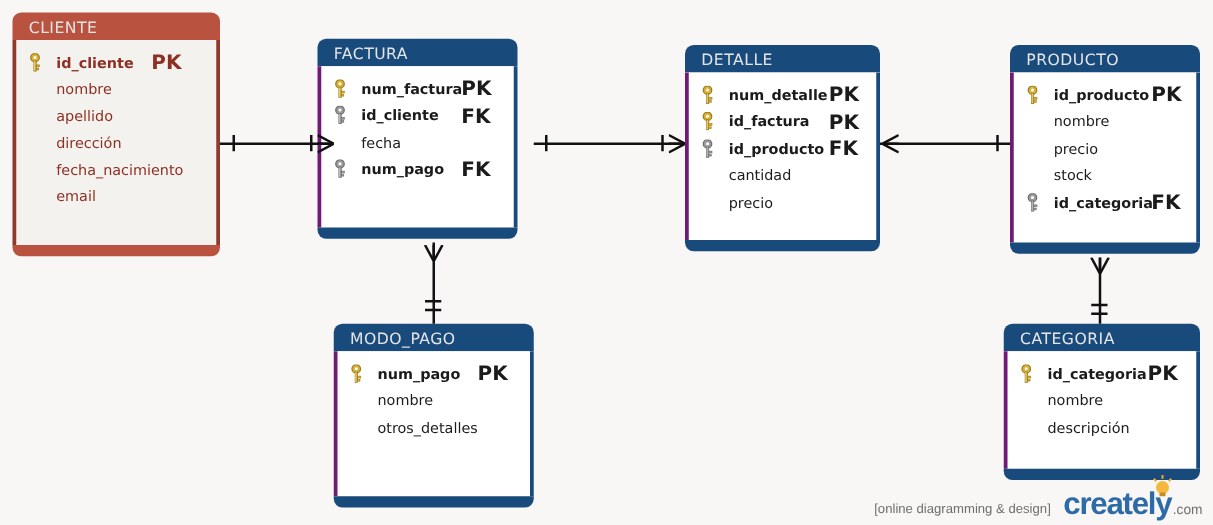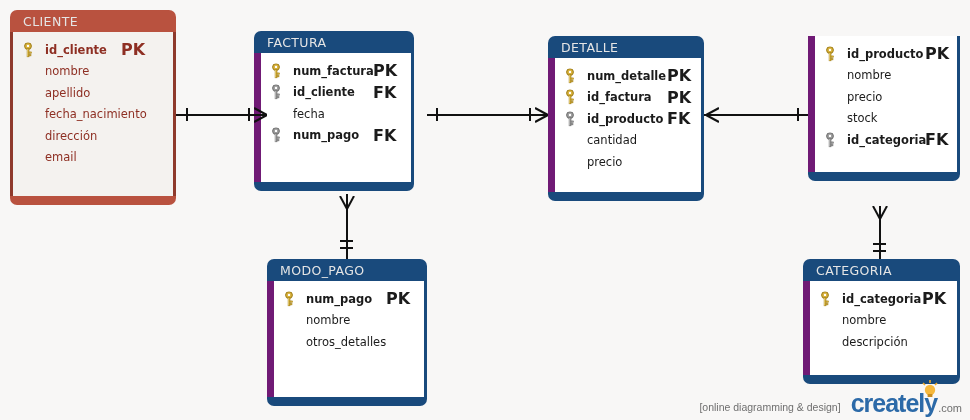--- a/index.html
+++ b/index.html
@@ -30,21 +30,21 @@
     padding:7px 0 4px 0;
   }
   .ent-footer{
     box-sizing:border-box;
     height:9px;
     border-radius:0 0 7px 7px;
   }
   
   .blue .ent-header{background:#194a7c;}
   .blue .ent-footer{background:#194a7c;}
-  .blue .ent-body{border-left:7px solid #701a75;border-right:3px solid #194a7c;}
+  .blue .ent-body{border-left:3px solid #701a75;border-right:3px solid #194a7c;}
   .blue .attr-name,.blue .attr-tag{color:#1b1b1b;}
   
   .red .ent-header{background:#b9523f;}
   .red .ent-footer{background:#b9523f;}
   .red .ent-body{
     background:#f4f2ef;
     border-left:3px solid #8f3a2c;border-right:3px solid #8f3a2c;
   }
   .red .ent-header{border:none;background:#b9523f;}
   .red .attr-name,.red .attr-tag{color:#8e2f23;}
@@ -127,24 +127,24 @@
           <span class="attr-name">id_cliente</span>
           <span class="attr-tag" style="left: 108px;">PK</span>
         </div>
         <div class="attr ">
           <span class="attr-name">nombre</span>
         </div>
         <div class="attr ">
           <span class="attr-name">apellido</span>
         </div>
         <div class="attr ">
+          <span class="attr-name">dirección</span>
+        </div>
+        <div class="attr ">
           <span class="attr-name">fecha_nacimiento</span>
-        </div>
-        <div class="attr ">
-          <span class="attr-name">dirección</span>
         </div>
         <div class="attr ">
           <span class="attr-name">email</span>
         </div>
       </div>
       <div class="ent-footer"></div>
     </div>
     <div class="entity blue" style="left: 254px; top: 31px; width: 160px; height: 163px;">
       <div class="ent-header">FACTURA</div>
       <div class="ent-body" style="height: 129px;">
@@ -232,20 +232,21 @@
         <div class="attr ">
           <span class="attr-name">cantidad</span>
         </div>
         <div class="attr ">
           <span class="attr-name">precio</span>
         </div>
       </div>
       <div class="ent-footer"></div>
     </div>
     <div class="entity blue" style="left: 808px; top: 36px; width: 152px; height: 170px;">
+      <div class="ent-header">PRODUCTO</div>
       <div class="ent-body" style="height: 136px;">
         <div class="attr pk">
           <svg class="keyicon" viewBox="0 0 13 15">
             <circle cx="5" cy="3.6" r="3.4" fill="#d8b13a" stroke="#9c7b17" stroke-width="1"></circle>
             <circle cx="5" cy="3.4" r="1.2" fill="#ffffff"></circle>
             <rect x="4.1" y="6.2" width="1.9" height="8.2" fill="#d8b13a" stroke="#9c7b17" stroke-width=".6"></rect>
             <rect x="6" y="9.4" width="2.6" height="1.5" fill="#d8b13a" stroke="#9c7b17" stroke-width=".5"></rect>
             <rect x="6" y="12" width="2" height="1.4" fill="#d8b13a" stroke="#9c7b17" stroke-width=".5"></rect>
             <rect x="4.4" y="6.4" width=".6" height="7.6" fill="#f0dc8e"></rect>
           </svg>

